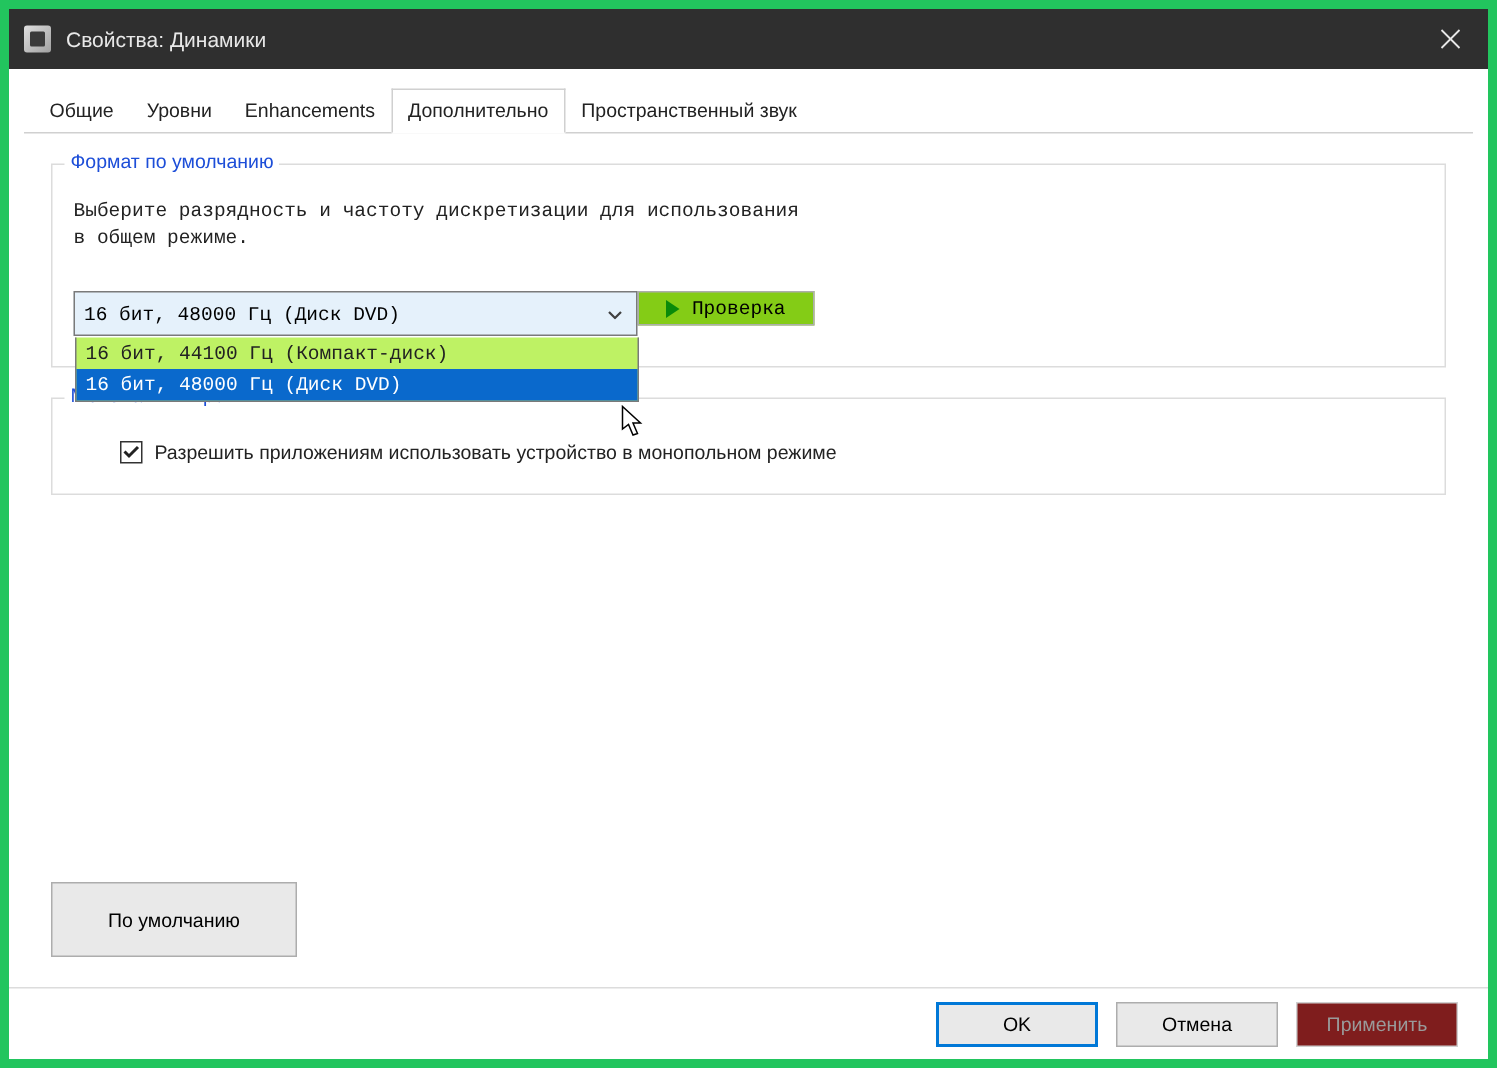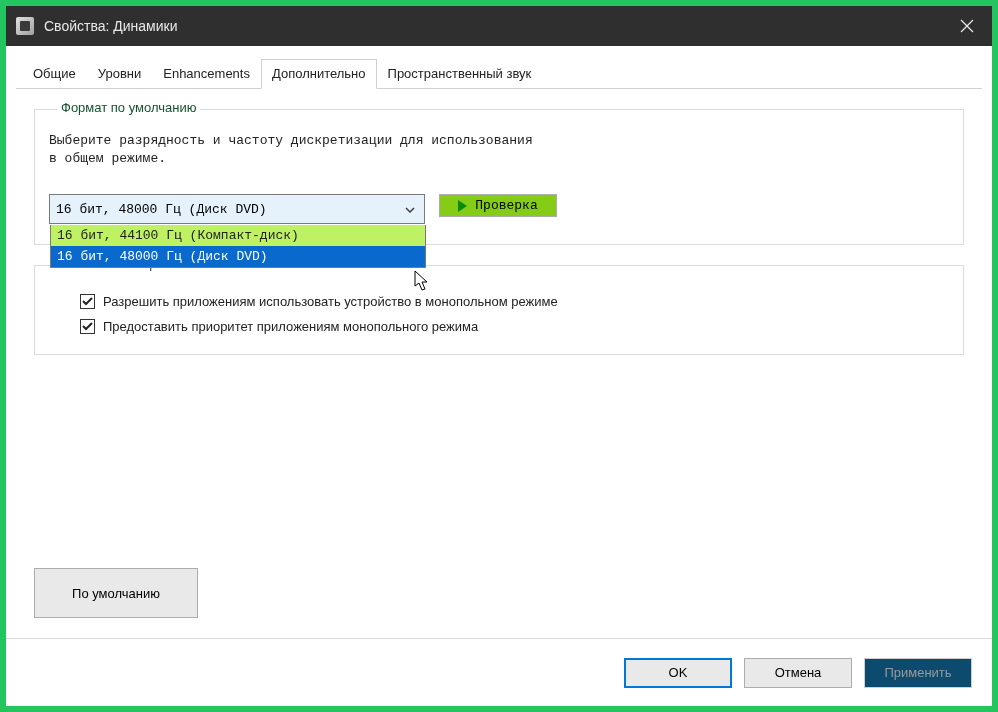--- a/index.html
+++ b/index.html
@@ -105,31 +105,30 @@
     position: relative;
     margin-bottom: 20px;
   }
   .groupbox .legend {
     position: absolute;
     top: -10px;
     left: 8px;
     background: #fff;
     padding: 0 4px;
     font-size: 13px;
-    color: #14532d;
-    margin-left: 14px;
+    color: #1d4ed8;
   }
   .groupbox .body-row { margin-top: 4px; font-family: Liberation Mono, monospace; }
   .desc-line { font-size:13px; color:#222; line-height: 1.4; }
 
   
   .combo-row {
     display: flex;
     align-items: flex-start;
-    gap: 14px;
+    gap: 0;
     margin-top: 26px;
     position: relative;
   }
   .combobox {
     width: 376px;
     height: 30px;
     border: 1px solid #7a7a7a;
     background: #e5f1fb;
     display: flex;
     align-items: center;
@@ -204,21 +203,21 @@
     background:#e9e9e9;
     font-size:13px;
     display:flex;
     align-items:center;
     justify-content:center;
   }
 
   
   .button-bar {
     border-top: 1px solid #dcdcdc;
-    height: 68px;
+    height: 48px;
     display:flex;
     align-items:center;
     justify-content:flex-end;
     gap: 12px;
     padding-right: 20px;
     background:#fff;
   }
   .btn {
     width: 108px;
     height: 30px;
@@ -229,21 +228,21 @@
     align-items:center;
     justify-content:center;
   }
   .btn.primary{
     border:2px solid #0078d7;
     background:#e9e9e9;
   }
   .btn.disabled{
     color:#9a9a9a;
     border:1px solid #cfcfcf;
-    background:#0c4a6e;
+    background:#7f1d1d;
   }
 
   
   .cursor-overlay{
     position:absolute;
     left: 408px;
     top: 224px;
     pointer-events:none;
     z-index: 40;
   }
@@ -309,28 +308,20 @@
       <div class="groupbox exclusive">
         <div class="legend">Монопольный режим</div>
         <div class="check-row">
           <div class="check">
             <svg width="11" height="9" viewBox="0 0 11 9">
                 <polyline points="1,4 4,7 10,1"></polyline>
               </svg>
           </div>
           <div class="check-label">Разрешить приложениям использовать устройство в монопольном режиме</div>
         </div>
-        <div class="check-row">
-          <div class="check">
-            <svg width="11" height="9" viewBox="0 0 11 9">
-                <polyline points="1,4 4,7 10,1"></polyline>
-              </svg>
-          </div>
-          <div class="check-label">Предоставить приоритет приложениям монопольного режима</div>
-        </div>
       </div>
     </div>
 
     <div class="cursor-overlay">
       <svg viewBox="0 0 16 22">
         <polygon points="1,1 1,16 5,13 8,20 11,19 8,12 13,12" fill="#fff" stroke="#000" stroke-width="1"></polygon>
       </svg>
     </div>
 
     <div class="defaults-row">

